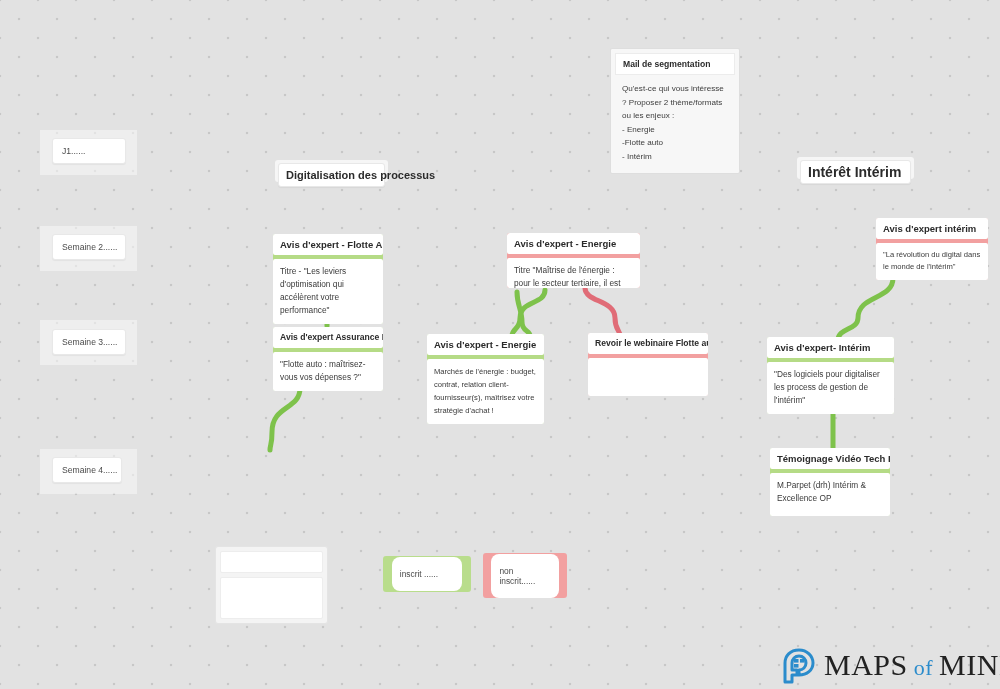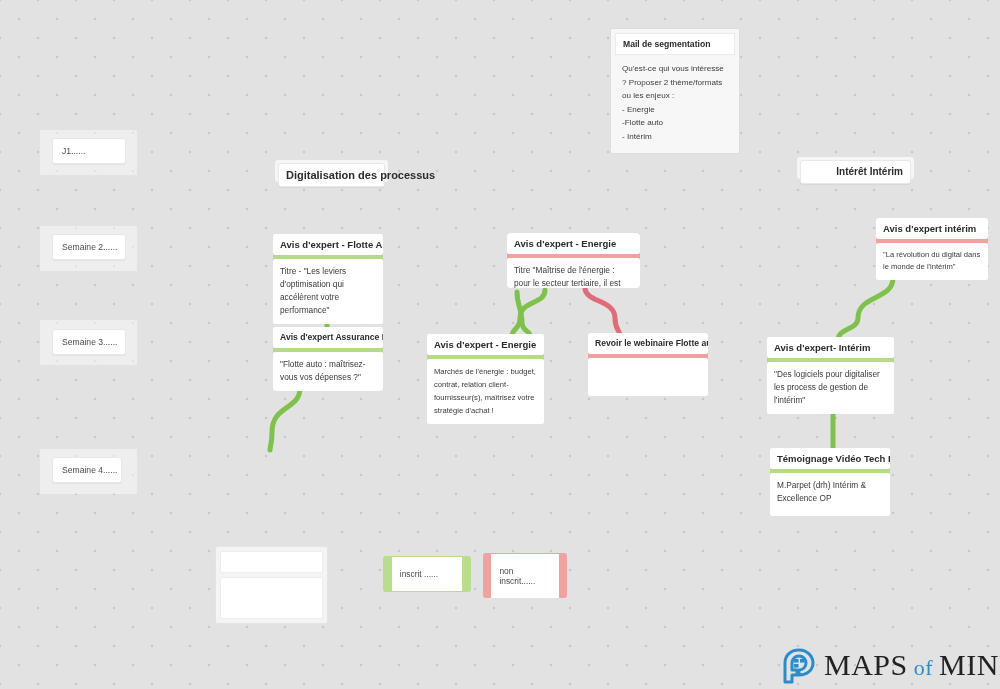--- a/index.html
+++ b/index.html
@@ -131,21 +131,21 @@
     border-radius: 3px;
     display: flex;
     align-items: center;
     justify-content: center;
   }
   .tile.green { background:#b9dd8c; }
   .tile.pink  { background:#f2a0a0; }
   .tile .inner {
     box-sizing: border-box;
     background:#ffffff;
-    border-radius:0;
+    border-radius:8px;
     font-size: 8.4px;
     color:#4a4a4a;
     padding: 12px 8px;
     width: 80%;
   }
 
   
   .stack {
     position: absolute;
     box-sizing: border-box;
@@ -217,35 +217,35 @@
   <div class="chip" style="left:52px; top:234px; width:74px;">
     <span>Semaine 2......</span>
   </div>
   <div class="chip" style="left:52px; top:329px; width:74px;">
     <span>Semaine 3......</span>
   </div>
   <div class="chip" style="left:52px; top:457px; width:70px;">
     <span>Semaine 4......</span>
   </div>
 
-  <div class="seg" style="left:610px; top:28px; width:130px;">
+  <div class="seg" style="left:610px; top:48px; width:130px;">
     <div class="title">Mail de segmentation</div>
     <div class="body">Qu'est-ce qui vous intéresse ? Proposer 2 thème/formats ou les enjeux :
 - Energie
 -Flotte auto
 - Intérim</div>
   </div>
 
   <div class="chip-wrap" style="left:275px; top:160px; width:113px; height:22px;"></div>
   <div class="chip" style="left:278px; top:163px; width:107px; font-weight:bold; color:#2b2b2b; font-size:11px; padding:5px 7px;">
     <span>Digitalisation des processus</span>
   </div>
 
   <div class="chip-wrap" style="left:797px; top:157px; width:117px; height:22px;"></div>
-  <div class="chip" style="left:800px; top:160px; width:111px; font-weight:bold; color:#2b2b2b; font-size:10px; padding:5px 7px;text-align:right;">
+  <div class="chip" style="left:800px; top:160px; width:111px; font-weight:bold; color:#2b2b2b; font-size:14px; padding:5px 7px;">
     <span>Intérêt Intérim</span>
   </div>
 
   <div class="node green" style="left:273px; top:234px; width:110px;">
     <div class="title">Avis d'expert - Flotte Automobil</div>
     <div class="body">Titre - "Les leviers d'optimisation qui accélèrent votre performance"</div>
   </div>
 
   <div class="node pink" style="left:507px; top:233px; width:133px; height:55px; overflow:hidden;">
     <div class="title">Avis d'expert - Energie</div>

